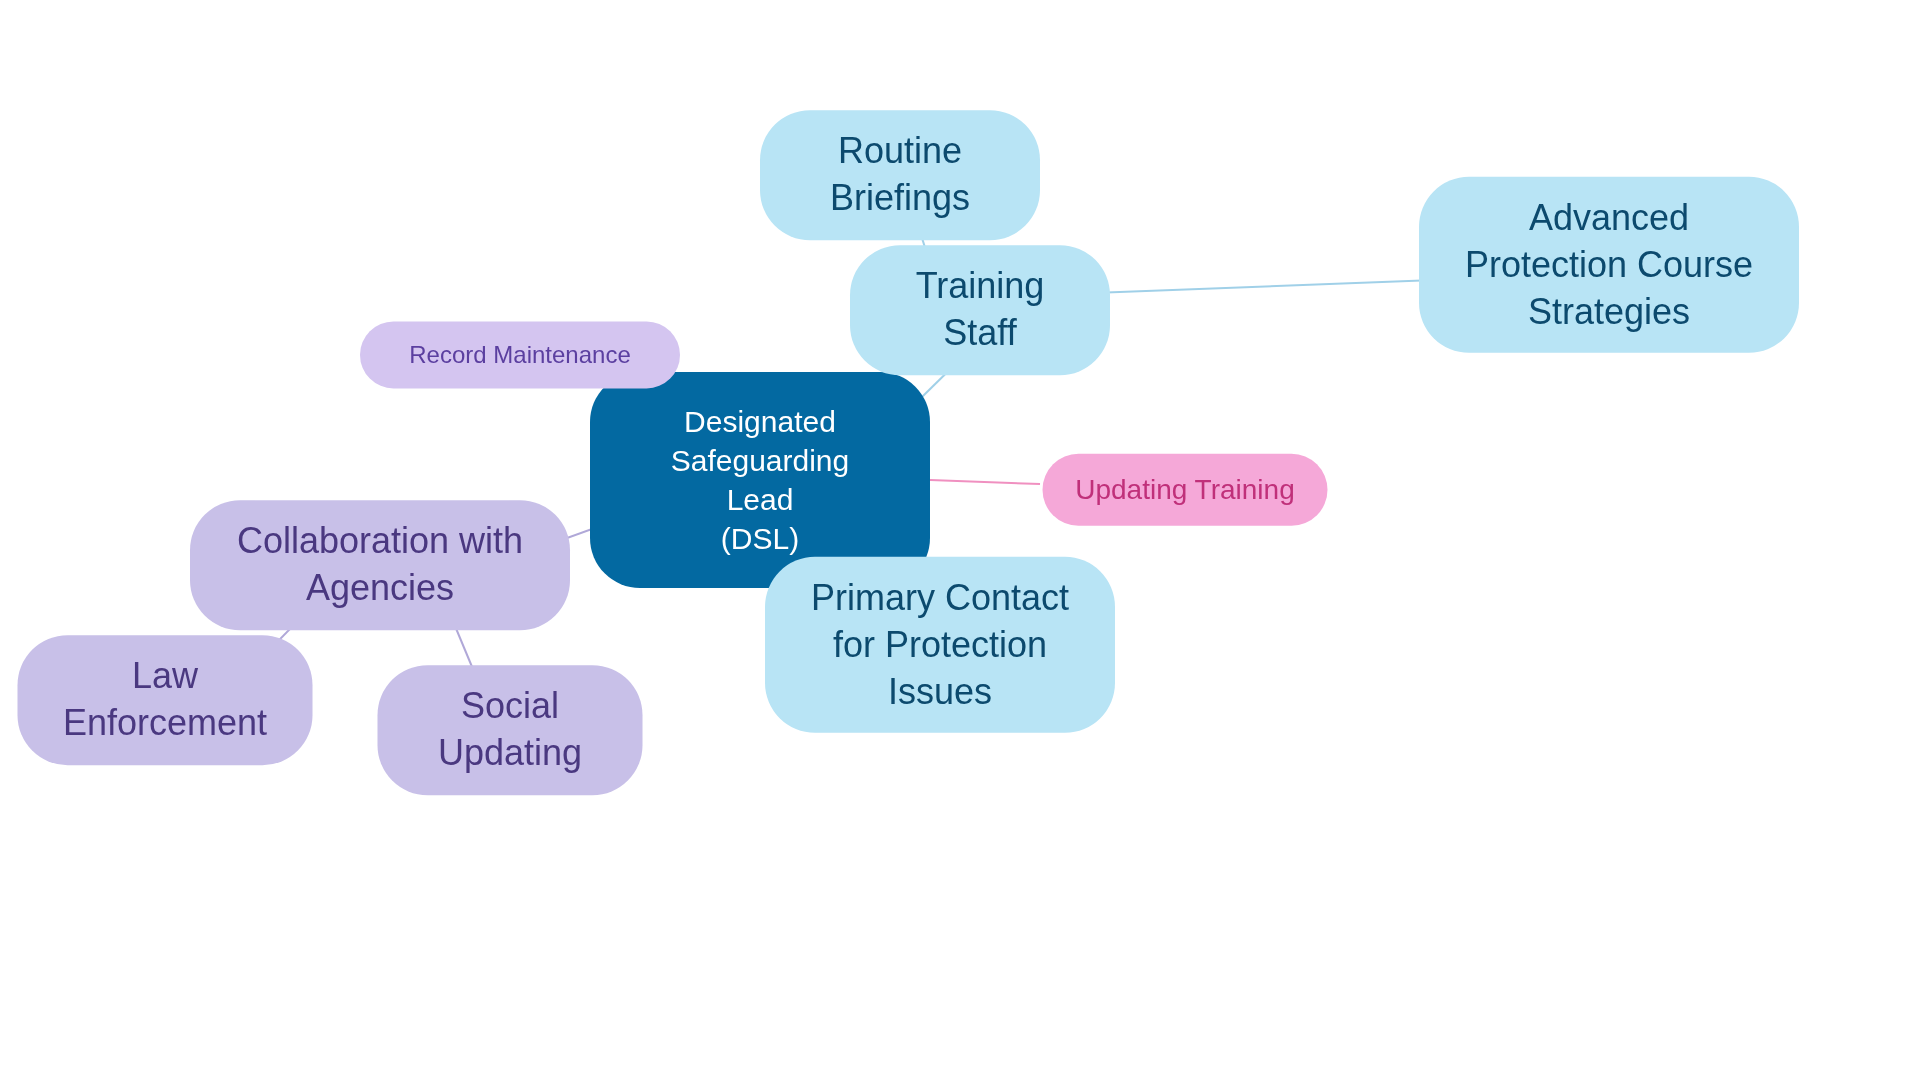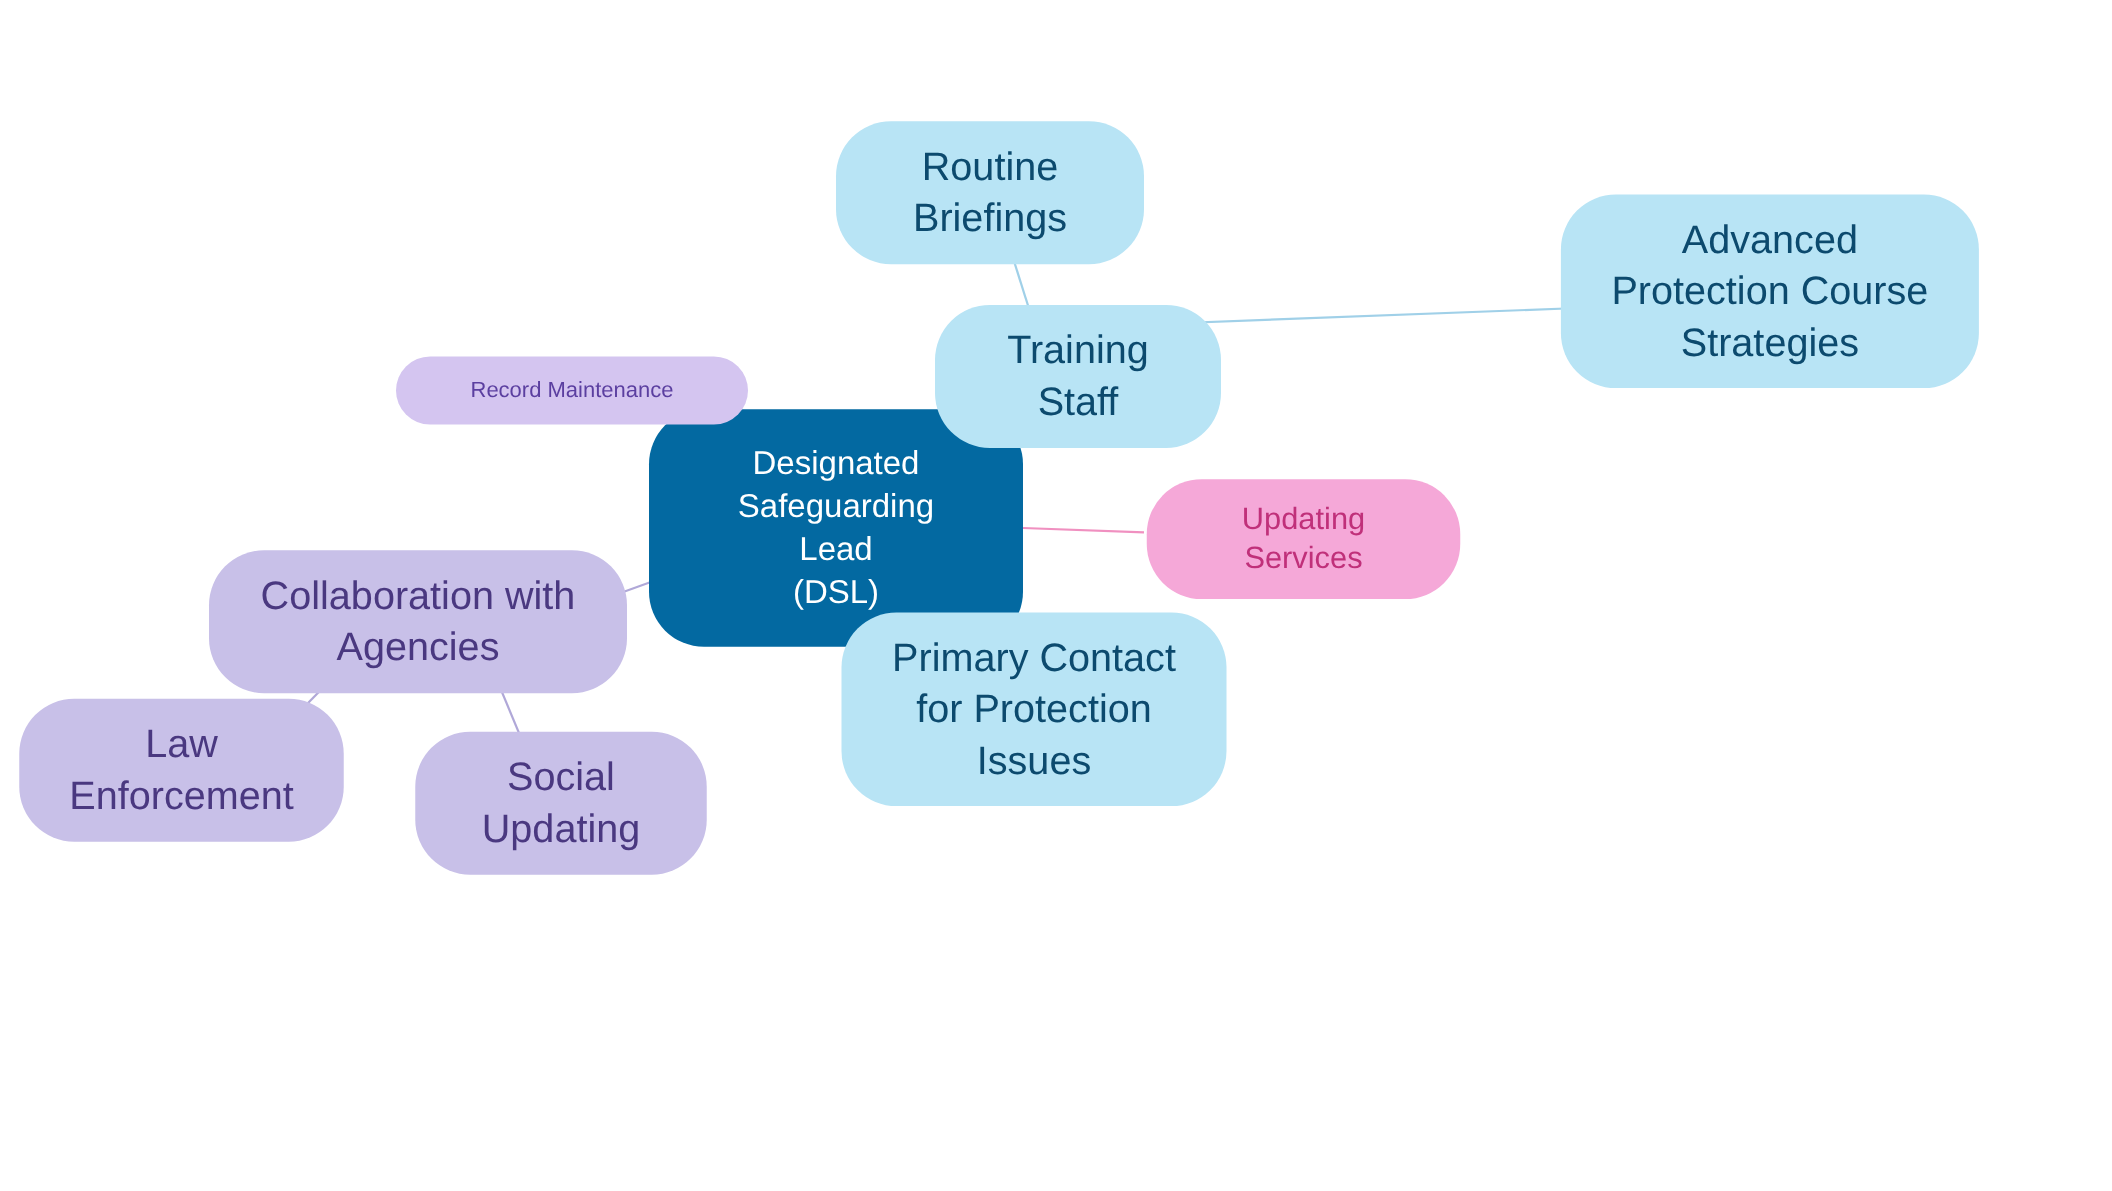--- a/index.html
+++ b/index.html
@@ -38,21 +38,21 @@
 
     .node-blue {
       background: #b8e4f5;
       color: #0c4a6e;
       font-size: 36px;
     }
 
     .node-purple {
       background: #d4c5f0;
       color: #5b3fa0;
-      font-size: 20px;
+      font-size: 24px;
     }
 
     .node-pink {
       background: #f5a8d8;
       color: #c0307a;
       font-size: 28px;
     }
 
     .node-lavender {
       background: #c8c0e8;
@@ -97,21 +97,21 @@
 </svg>
 
 <div class="node node-center" style="left: 760px; top: 480px;">
   <span>Designated Safeguarding Lead<br>(DSL)</span>
 </div>
 
 <div class="node node-blue" style="left: 900px; top: 175px; width: 280px;">
   <span>Routine Briefings</span>
 </div>
 
-<div class="node node-blue" style="left: 980px; top: 310px; width: 260px; margin-top: 32px;">
+<div class="node node-blue" style="left: 980px; top: 310px; width: 260px;">
   <span>Training Staff</span>
 </div>
 
 <div class="node node-blue" style="left: 1609px; top: 265px; width: 380px;">
   <span>Advanced Protection Course<br>Strategies</span>
 </div>
 
 <div class="node node-purple" style="left: 520px; top: 355px; width: 320px;">
   <span>Record Maintenance</span>
 </div>
@@ -126,14 +126,14 @@
 
 <div class="node node-lavender" style="left: 510px; top: 730px; width: 265px;">
   <span>Social Updating</span>
 </div>
 
 <div class="node node-blue" style="left: 920px; top: 645px; width: 350px; margin-left: 20px;">
   <span>Primary Contact for Protection<br>Issues</span>
 </div>
 
 <div class="node node-pink" style="left: 1185px; top: 490px; width: 285px;">
-  <span>Updating Services</span>
+  <span>Updating Training</span>
 </div>
 
 </body></html>

